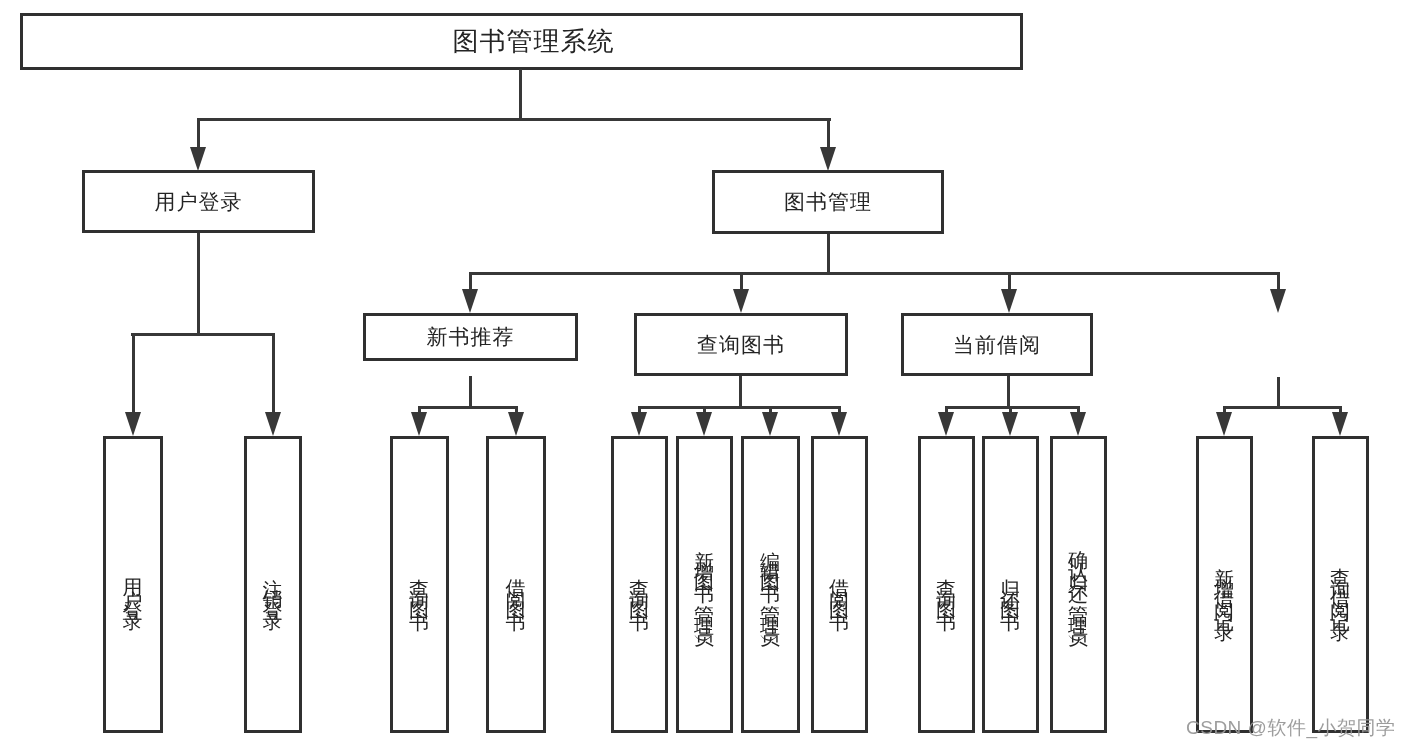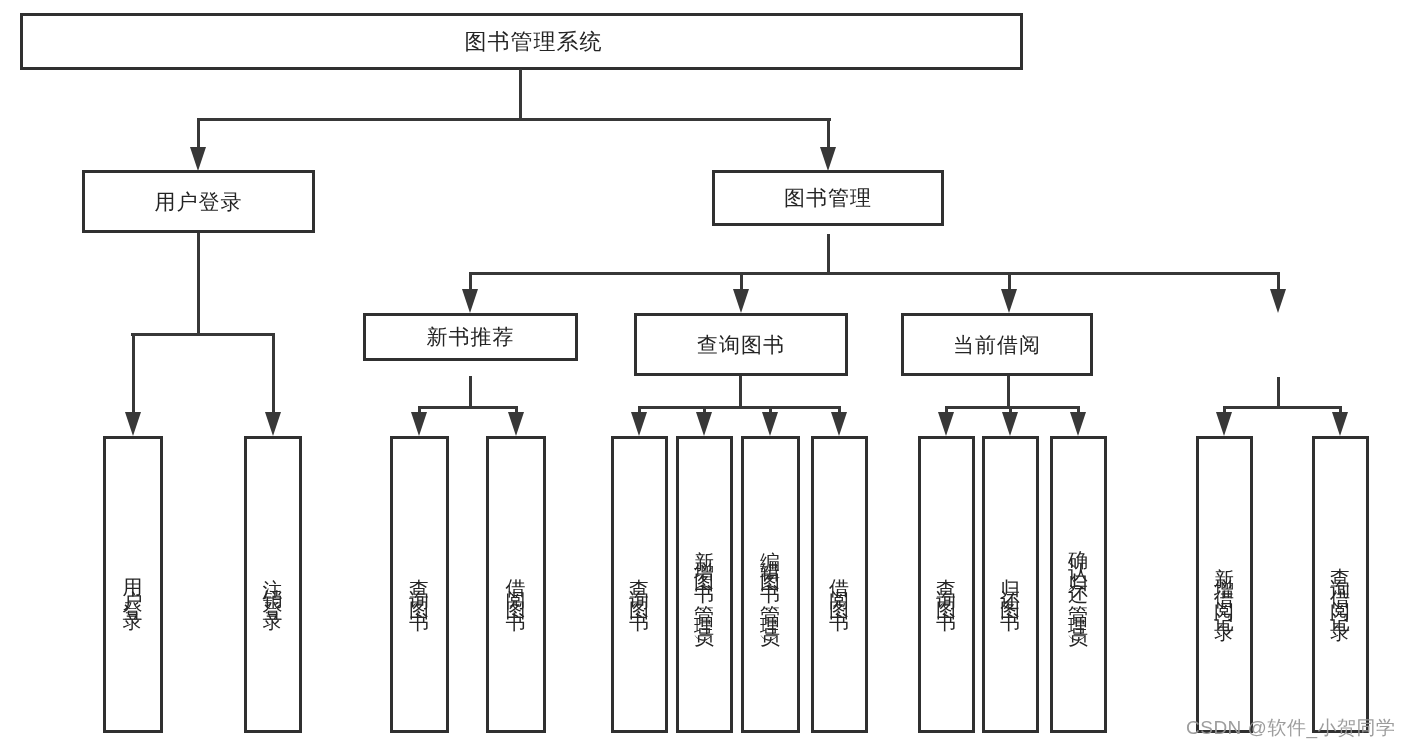--- a/index.html
+++ b/index.html
@@ -5,21 +5,21 @@
   html,body{margin:0;padding:0;background:#ffffff;}
   .canvas{
     position:relative;width:1405px;height:747px;background:#ffffff;overflow:hidden;
     font-family:"Liberation Sans","DejaVu Sans",sans-serif;color:#222222;
   }
   .node{
     position:absolute;background:#ffffff;border:3px solid #303030;box-sizing:border-box;
     display:flex;align-items:center;justify-content:center;
     font-size:21px;color:#242424;letter-spacing:1px;
   }
-  .node.root{font-size:22px;padding-left:24px;}
+  .node.root{font-size:26px;padding-left:24px;}
   .leaf{
     position:absolute;background:#ffffff;border:3px solid #303030;box-sizing:border-box;
     display:flex;align-items:center;justify-content:center;
   }
   .leaf .vtxt{
     writing-mode:vertical-rl;text-orientation:mixed;
     font-size:20px;line-height:1;letter-spacing:11px;color:#242424;
   }
   .vl{position:absolute;width:3px;background:#383838;}
   .hl{position:absolute;height:3px;background:#383838;}
@@ -47,21 +47,21 @@
   </div>
 
   <div class="vl" style="left:519px;top:69px;height:49px;"></div>
   <div class="hl" style="left:197px;top:118px;width:634px;"></div>
   <div class="arr" style="left:190px;top:118px;height:53px;"></div>
   <div class="arr" style="left:820px;top:118px;height:53px;"></div>
 
   <div class="node" style="left:82px;top:170px;width:233px;height:63px;">
     <span>用户登录</span>
   </div>
-  <div class="node" style="left:712px;top:170px;width:232px;height:56px;">
+  <div class="node" style="left:712px;top:170px;width:232px;height:64px;">
     <span>图书管理</span>
   </div>
 
   <div class="vl" style="left:197px;top:233px;height:100px;"></div>
   <div class="hl" style="left:131px;top:333px;width:143px;"></div>
   <div class="arr" style="left:125px;top:333px;height:103px;"></div>
   <div class="arr" style="left:265px;top:333px;height:103px;"></div>
 
   <div class="vl" style="left:827px;top:234px;height:38px;"></div>
   <div class="hl" style="left:469px;top:272px;width:811px;"></div>

